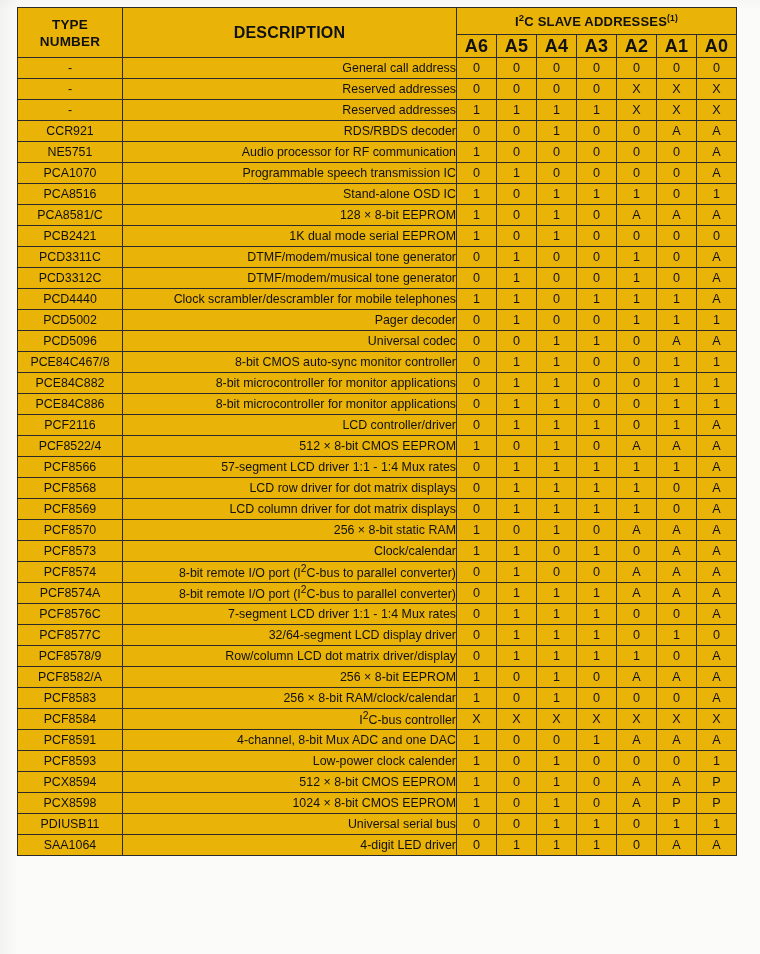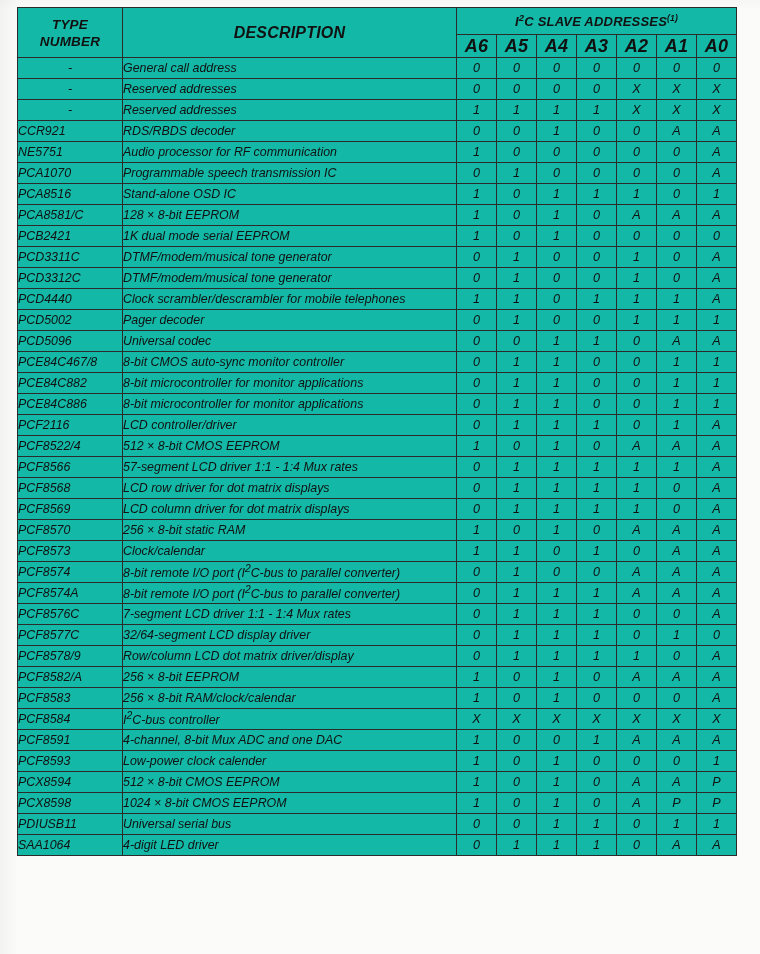--- a/index.html
+++ b/index.html
@@ -30,22 +30,21 @@
     position: absolute;
     left: 17px;
     top: 7px;
     width: 719px;
   }
 
   table.spec {
     border-collapse: collapse;
     width: 719px;
     table-layout: fixed;
-    background: #14b8a6;
-    font-style: italic;
+    background: #eab308;
   }
 
   table.spec th,
   table.spec td {
     border: 1px solid #2b2b2b;
     padding: 0;
     vertical-align: middle;
   }
 
   
@@ -85,30 +84,30 @@
     vertical-align: super;
     line-height: 0;
   }
 
   
   tbody td {
     height: 20px;
     font-size: 12.4px;
   }
   td.c-type {
-    text-align: left;
+    text-align: center;
     padding-left: 6px;
     white-space: nowrap;
   }
   td.c-type.dash {
     text-align: center;
     padding-left: 0;
   }
   td.c-desc {
-    text-align: left;
+    text-align: right;
     padding-left: 6px;
     white-space: nowrap;
   }
   td.c-bit {
     text-align: center;
     font-size: 12.6px;
   }
 
   .caption {
     position: absolute;

